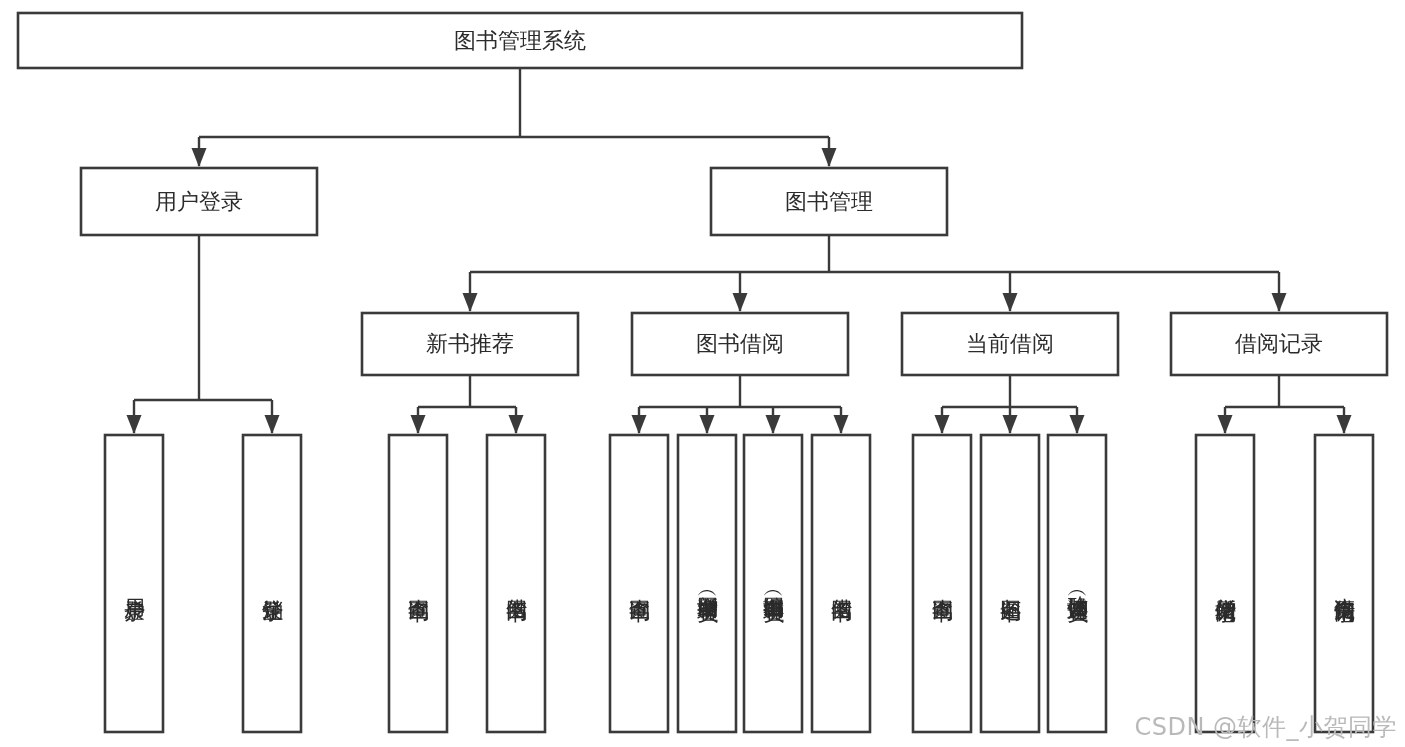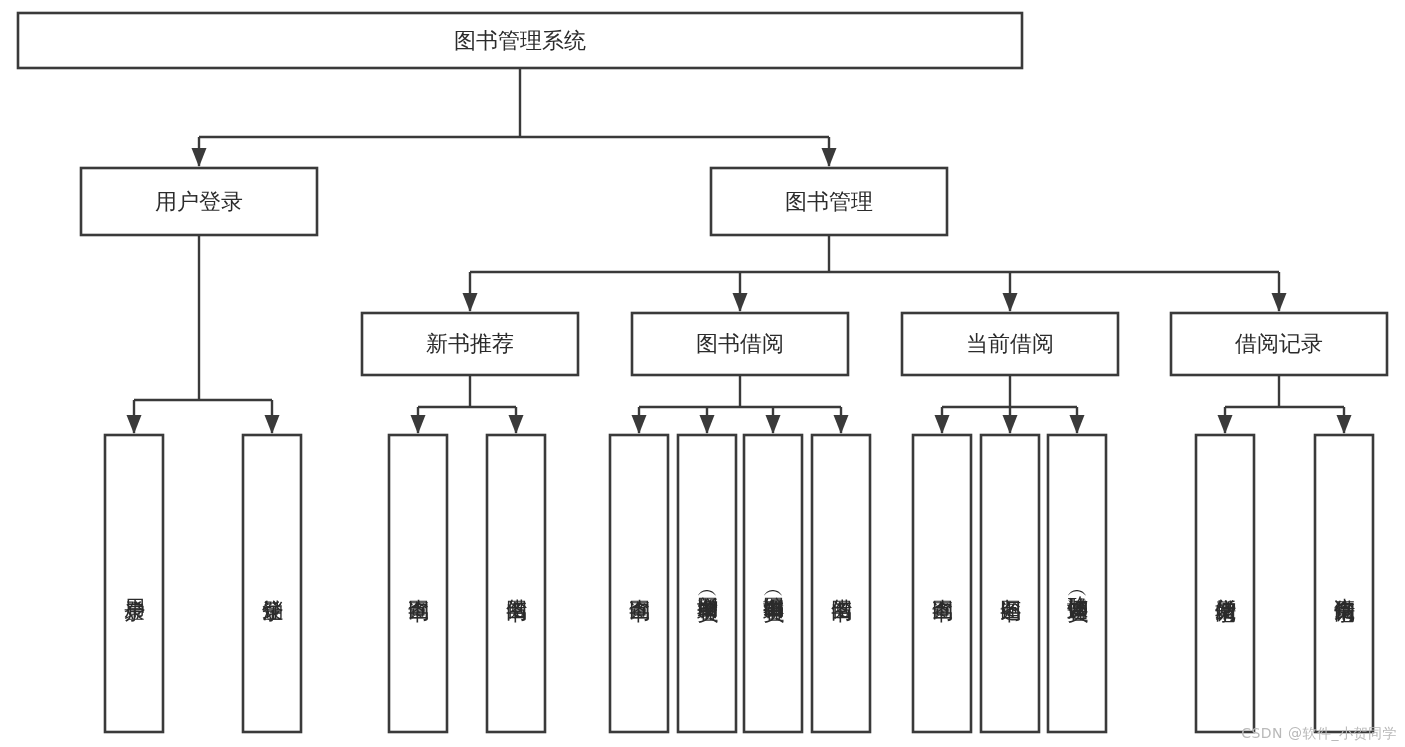--- a/index.html
+++ b/index.html
@@ -46,21 +46,21 @@
     fill: #2b2b2b;
     font-size: 22px;
     text-anchor: middle;
     dominant-baseline: middle;
   }
   .watermark-text {
     position: absolute;
     right: 8px;
     bottom: 4px;
     font-family: "DejaVu Sans", "Liberation Sans", sans-serif;
-    font-size: 14px;
+    font-size: 24px;
     color: #b9b9b9;
     letter-spacing: 0.5px;
     white-space: nowrap;
     user-select: none;
   }
   .vlabel-wrap {
     position: absolute;
     display: flex;
     align-items: center;
     justify-content: center;

